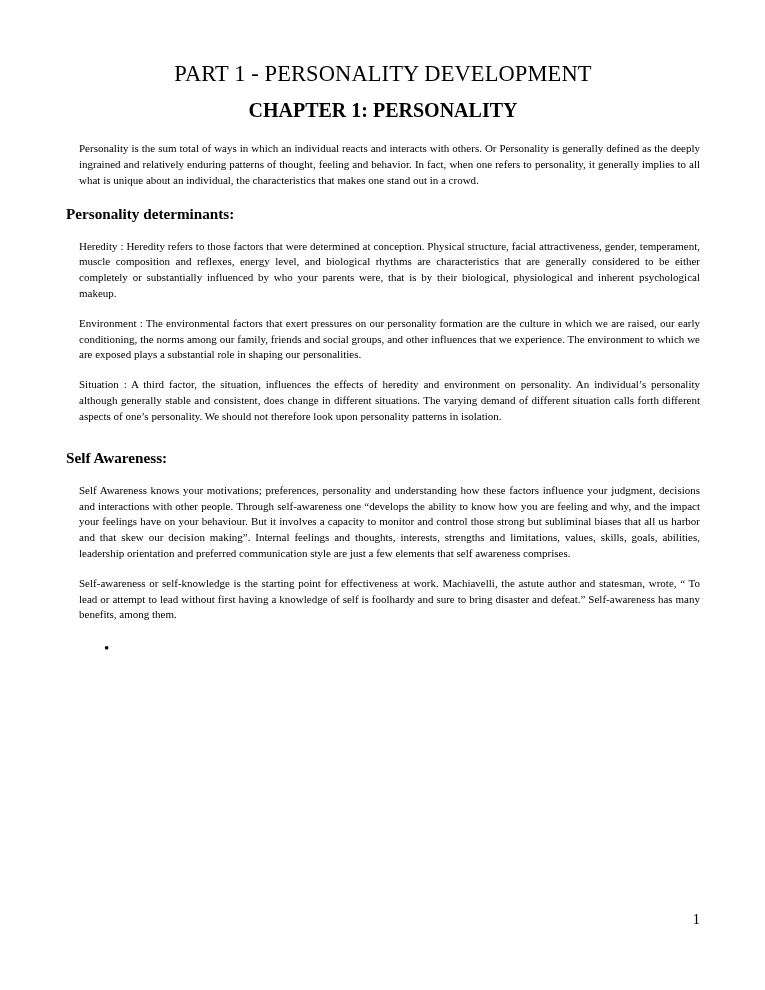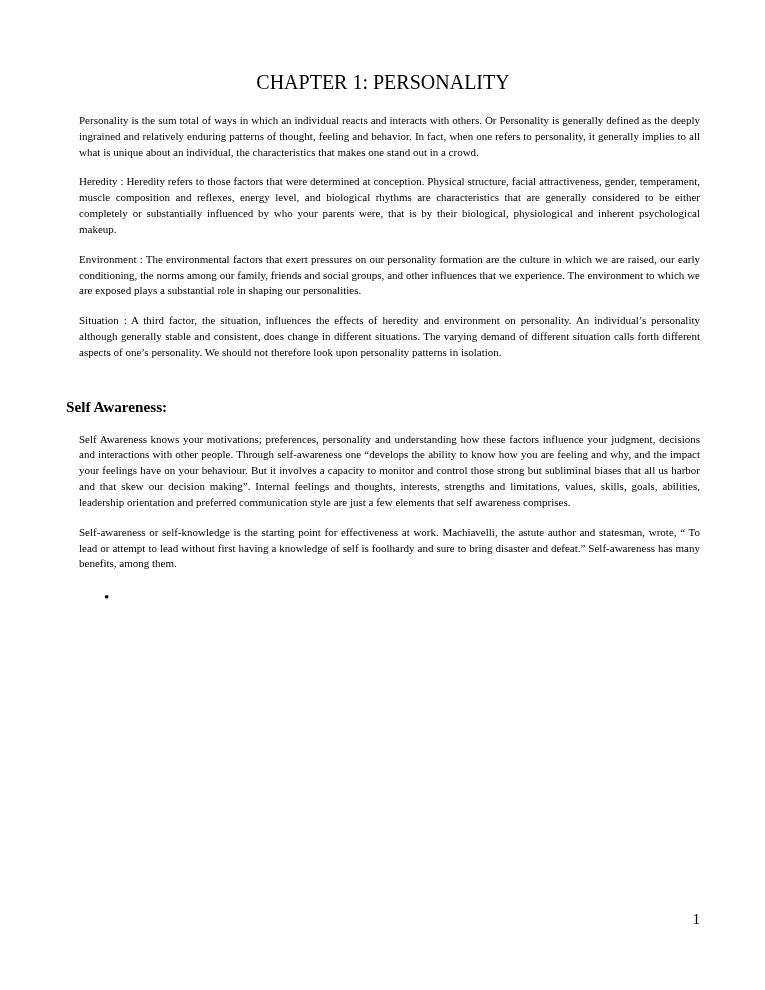--- a/index.html
+++ b/index.html
@@ -35,37 +35,37 @@
     line-height: 1.25;
     letter-spacing: 0.1px;
     margin: 0 0 6px 0;
     font-weight: normal;
   }
   .chapter-title {
     text-align: center;
     font-size: 20px;
     line-height: 1.25;
     margin: 10px 0 18px 0;
-    font-weight: normal;
+    font-weight: bold;
   }
   p.body-par {
     text-align: justify;
     font-size: 11px;
     line-height: 1.44;
     margin: 0 0 14px 13px;
     text-justify: inter-word;
   }
   .sec-head {
     font-size: 15.2px;
     line-height: 1.44;
     font-weight: bold;
     margin: 0 0 14px 0;
   }
   .sec-head.spaced-top {
-    margin-top: 35px;
+    margin-top: 22px;
   }
   .lead-italic {
   }
   ul.bullets {
     list-style: none;
     margin: 4px 0 0 0;
     padding: 0;
   }
   ul.bullets li {
     position: relative;
@@ -90,26 +90,28 @@
     font-size: 15.2px;
     line-height: 1.4;
   }
 </style>
 </head>
 <body>
 
 <div class="page">
   <div class="content">
 
+    <h1 class="doc-title">PART 1 - PERSONALITY DEVELOPMENT</h1>
 
     <h2 class="chapter-title">CHAPTER 1: PERSONALITY</h2>
 
     <p class="body-par">Personality is the sum total of ways in which an individual reacts and interacts with others. Or Personality is generally defined as the deeply ingrained and relatively enduring patterns of thought, feeling and behavior. In fact, when one refers to personality, it generally implies to all what is unique about an individual, the characteristics that makes one stand out in a crowd.</p>
 
 
+    <div class="sec-head">Personality determinants:</div>
 
     <p class="body-par"><span class="lead-italic">Heredity</span><span> : Heredity refers to those factors that were determined at conception. Physical structure, facial attractiveness, gender, temperament, muscle composition and reflexes, energy level, and biological rhythms are characteristics that are generally considered to be either completely or substantially influenced by who your parents were, that is by their biological, physiological and inherent psychological makeup.</span></p>
 
     <p class="body-par"><span class="lead-italic">Environment</span><span> : The environmental factors that exert pressures on our personality formation are the culture in which we are raised, our early conditioning, the norms among our family, friends and social groups, and other influences that we experience. The environment to which we are exposed plays a substantial role in shaping our personalities.</span></p>
 
     <p class="body-par"><span class="lead-italic">Situation</span><span> : A third factor, the situation, influences the effects of heredity and environment on personality. An individual’s personality although generally stable and consistent, does change in different situations. The varying demand of different situation calls forth different aspects of one’s personality. We should not therefore look upon personality patterns in isolation.</span></p>
 
     <div class="sec-head spaced-top">Self Awareness:</div>
 
     <p class="body-par">Self Awareness knows your motivations; preferences, personality and understanding how these factors influence your judgment, decisions and interactions with other people.  Through self-awareness one “develops the ability to know how you are feeling and why, and the impact your feelings have on your behaviour.  But it involves a capacity to monitor and control those strong but subliminal biases that all us harbor and that skew our decision making”. Internal feelings and thoughts, interests, strengths and limitations, values, skills, goals, abilities, leadership orientation and preferred communication style are just a few elements that self awareness comprises.</p>

